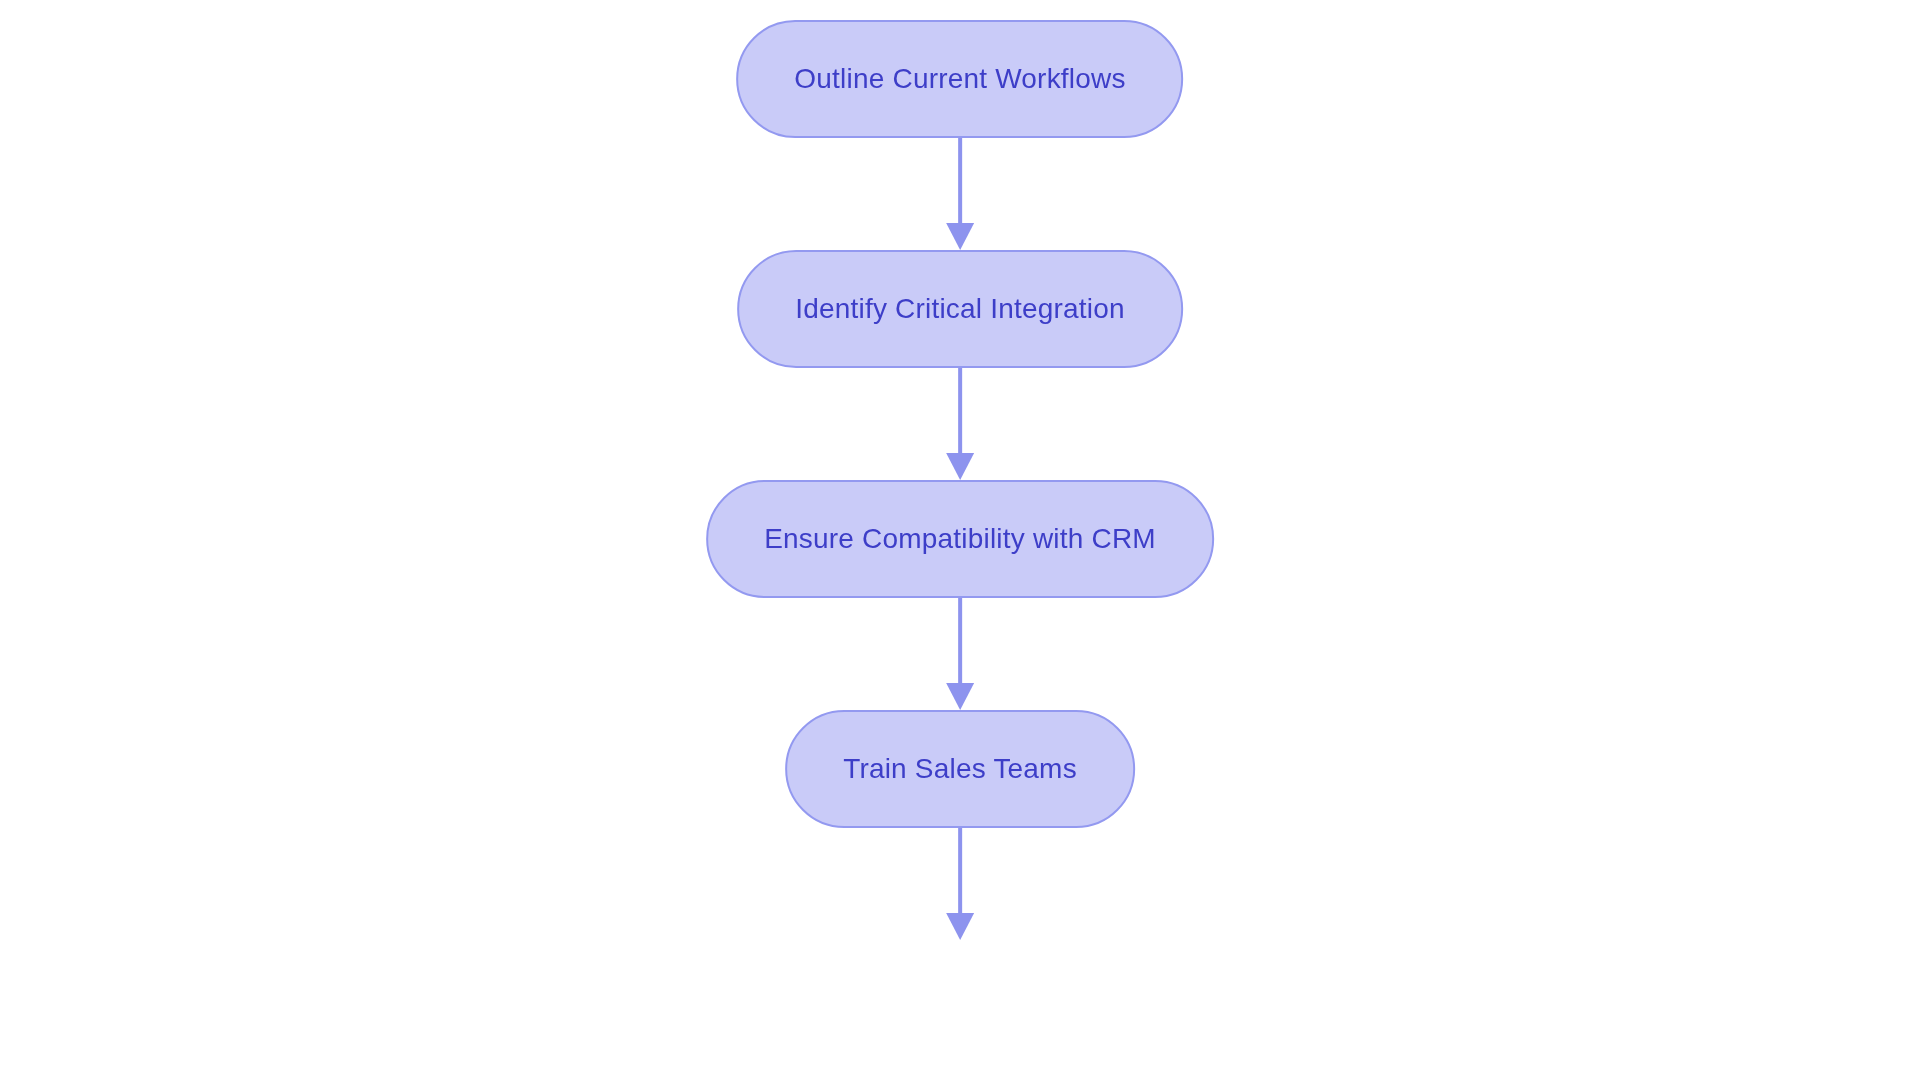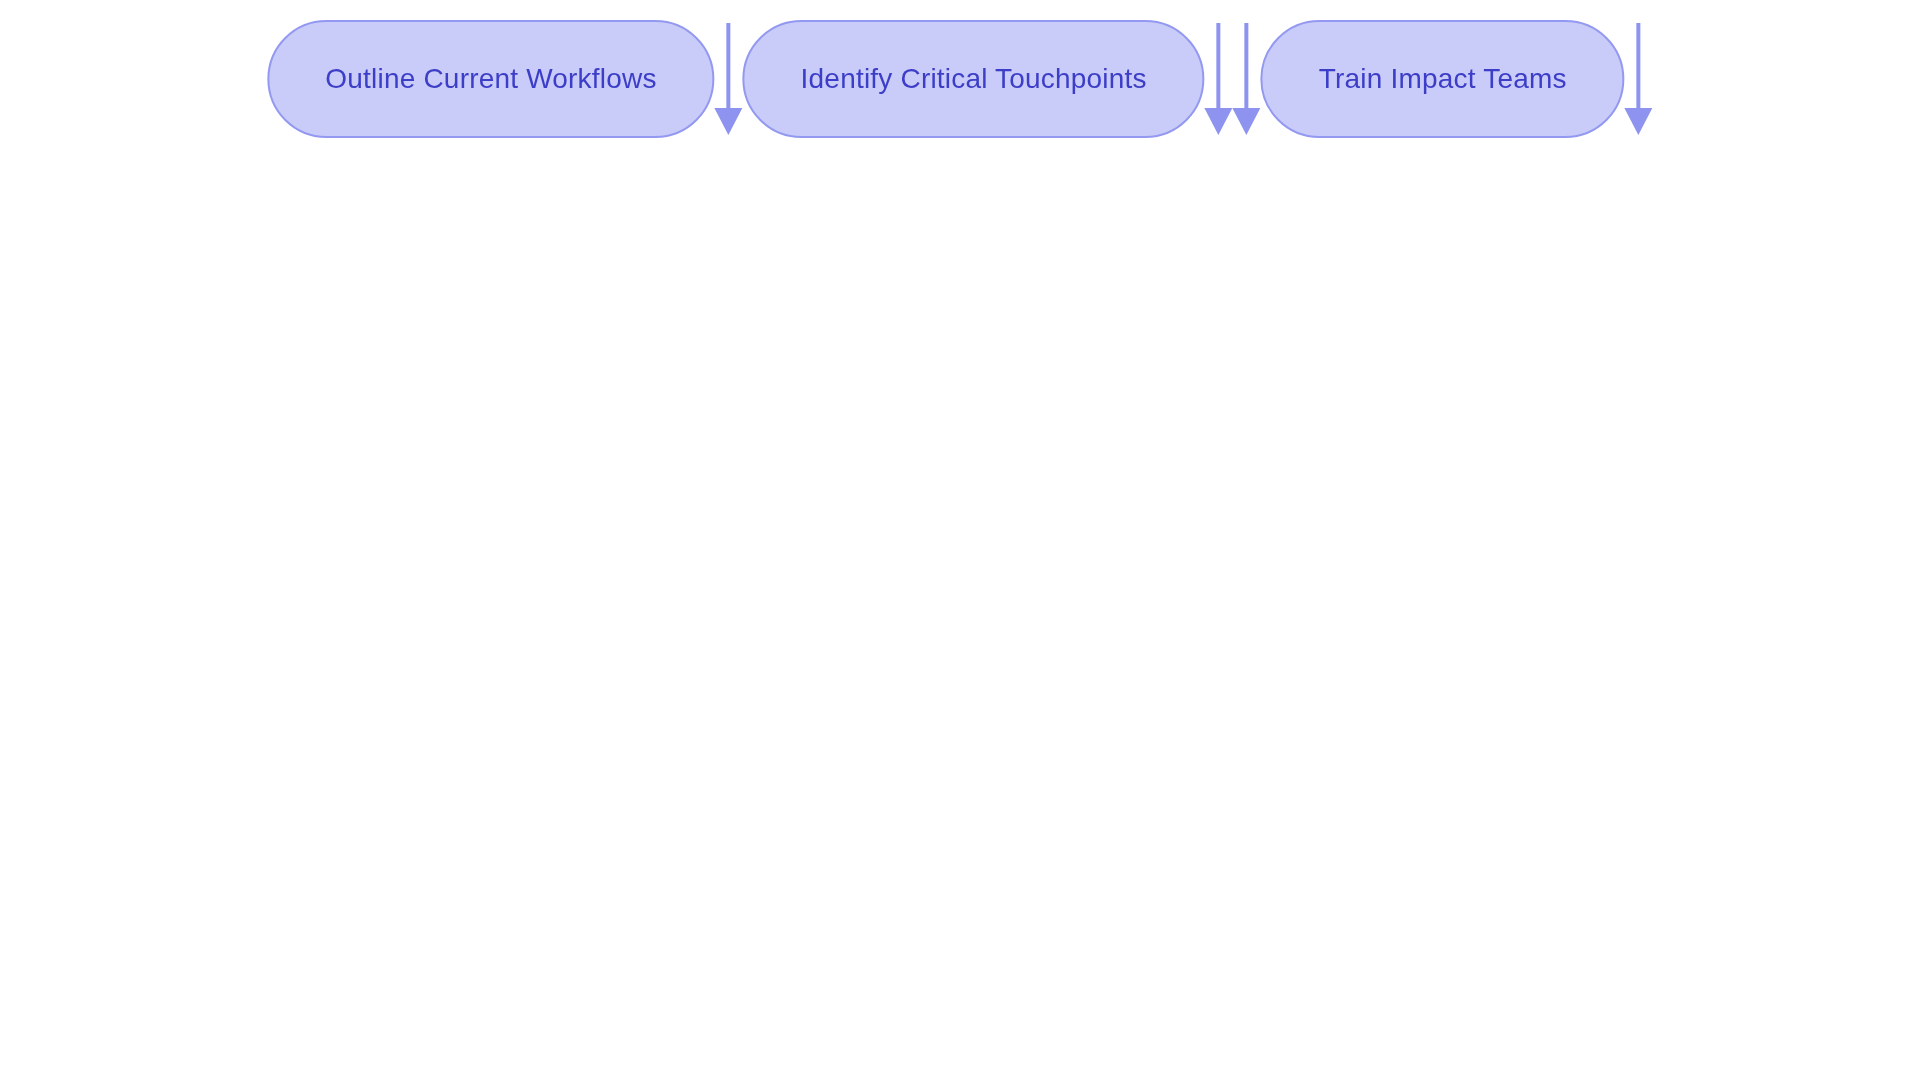--- a/index.html
+++ b/index.html
@@ -20,21 +20,21 @@
     height: 1083px;
     background: var(--background);
     overflow: hidden;
   }
   .flow {
     position: absolute;
     left: 50%;
     top: 20px;
     transform: translateX(-50%);
     display: flex;
-    flex-direction: row;
+    flex-direction: column;
     align-items: center;
   }
   .flow-node {
     height: 118px;
     min-width: 320px;
     padding: 0 56px;
     border-radius: 60px;
     background: var(--node-fill);
     border: 2px solid var(--node-border);
     display: flex;
@@ -76,36 +76,39 @@
     <div class="flow-node">
       <span class="node-label">Outline Current Workflows</span>
     </div>
 
     <div class="flow-connector">
       <div class="stem"></div>
       <div class="arrowhead"></div>
     </div>
 
     <div class="flow-node">
-      <span class="node-label">Identify Critical Touchpoints</span>
+      <span class="node-label">Identify Critical Integration</span>
     </div>
 
     <div class="flow-connector">
       <div class="stem"></div>
       <div class="arrowhead"></div>
     </div>
 
+    <div class="flow-node">
+      <span class="node-label">Ensure Compatibility with CRM</span>
+    </div>
 
     <div class="flow-connector">
       <div class="stem"></div>
       <div class="arrowhead"></div>
     </div>
 
     <div class="flow-node">
-      <span class="node-label">Train Impact Teams</span>
+      <span class="node-label">Train Sales Teams</span>
     </div>
 
     <div class="flow-connector">
       <div class="stem"></div>
       <div class="arrowhead"></div>
     </div>
 
 
   </div>
 </div>

